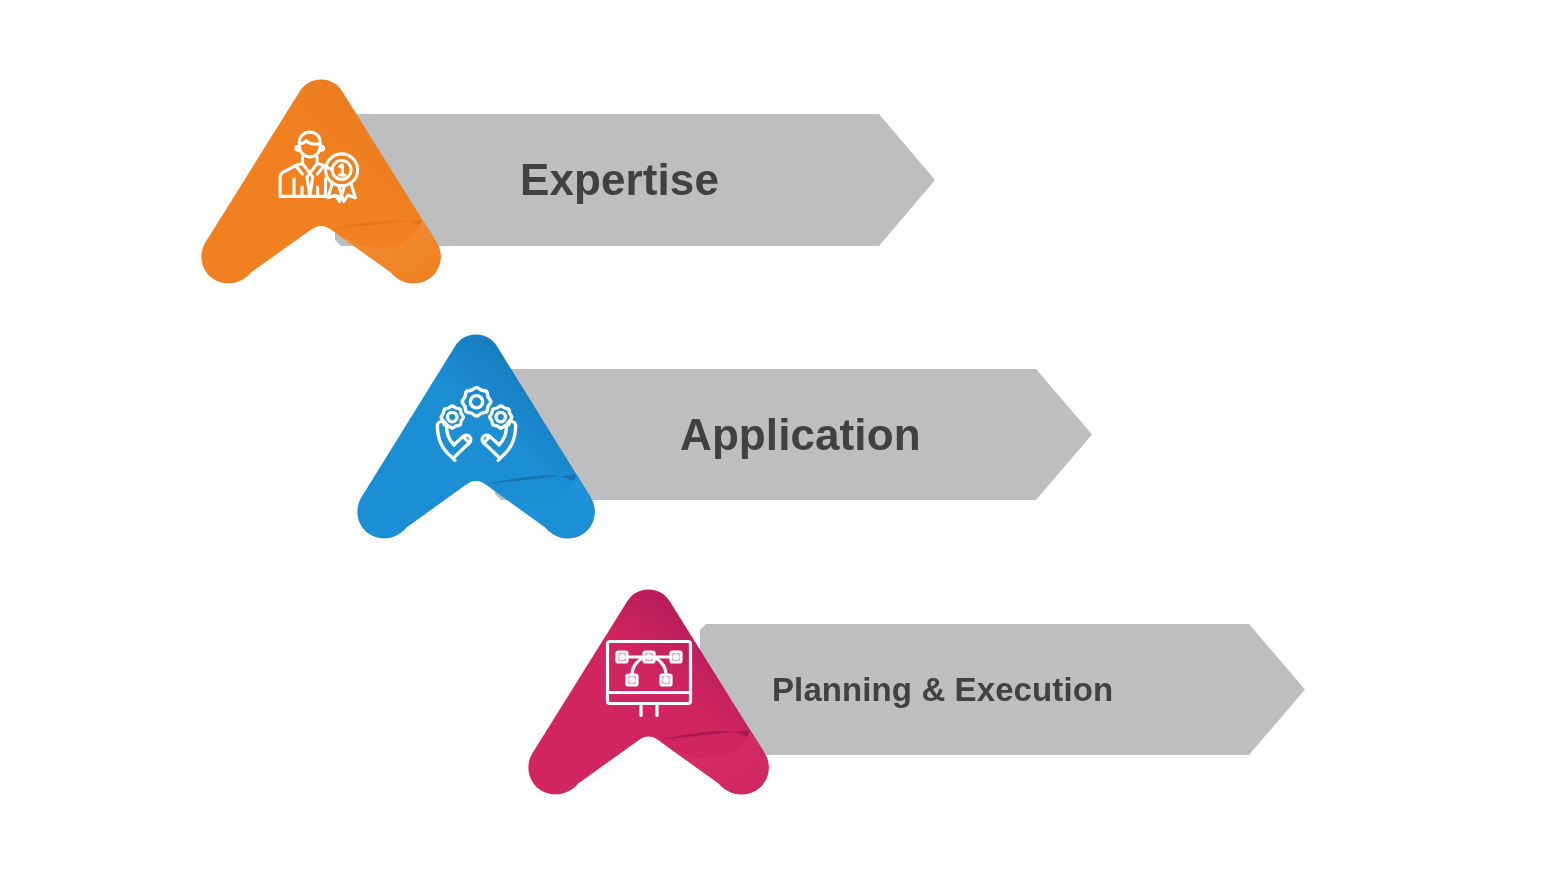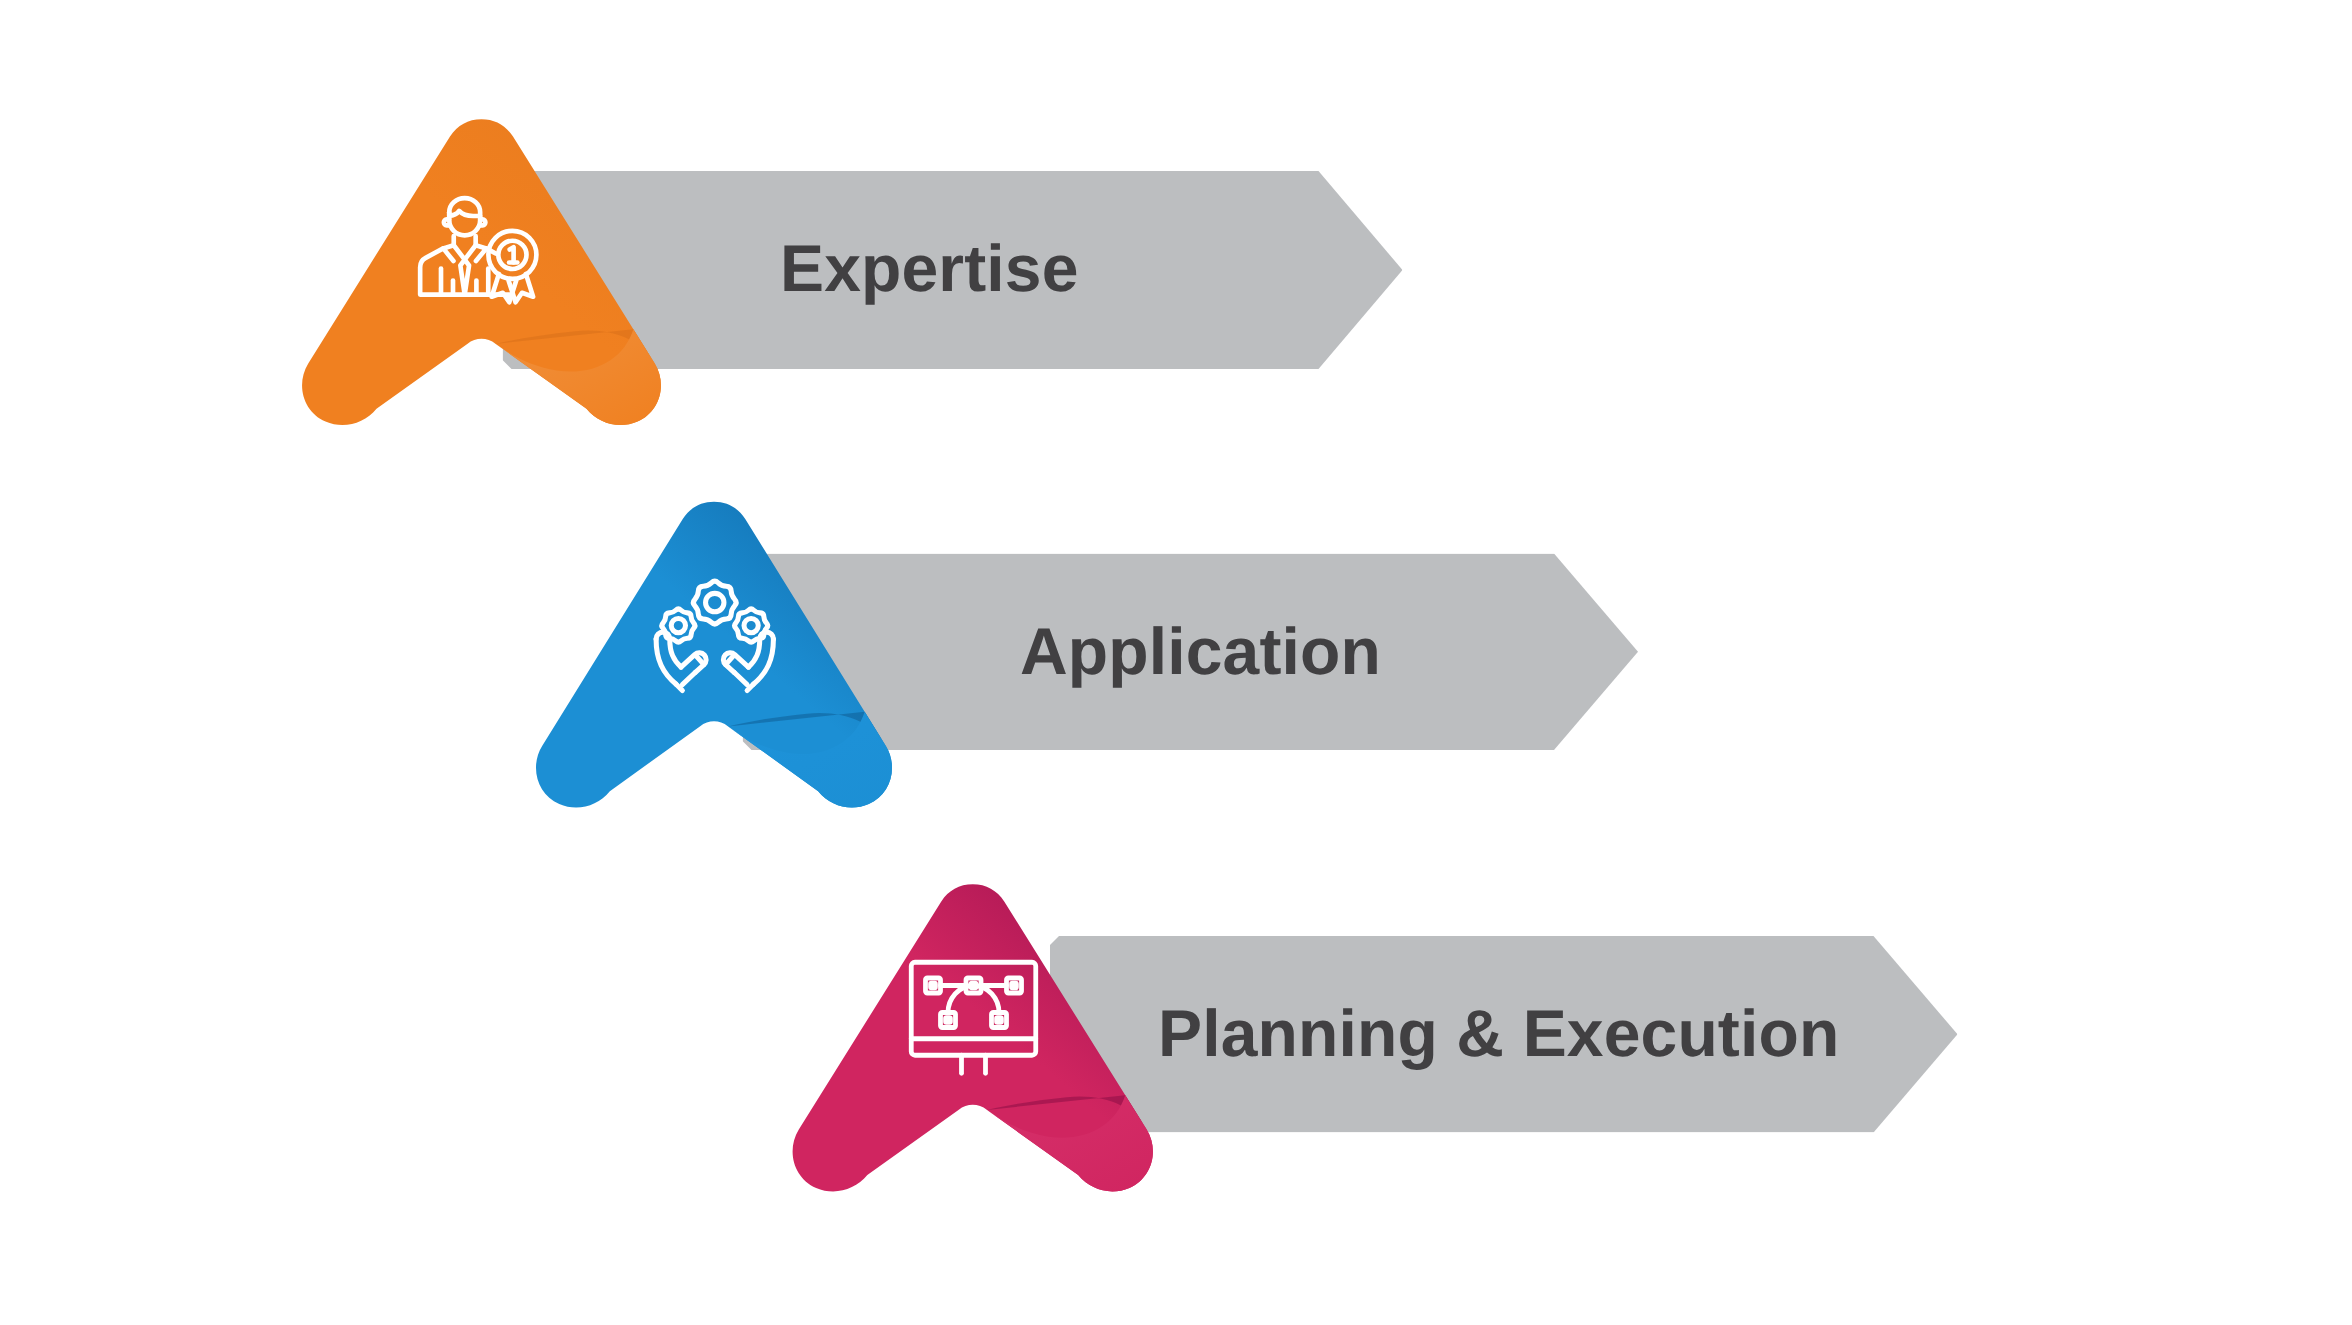--- a/index.html
+++ b/index.html
@@ -167,21 +167,21 @@
     <path d="M63.2 75.1l8.6 8.2"></path>
     <path d="M76 83 71.8 87.2"></path>
     <path d="M57.3 69.8 63 63.4"></path>
   </g>
           </svg>
         </div>
       </div>
     </div>
     <div class="row" style="left: 0px; top: 0px; width: 1568px; height: 883px;">
       <div class="banner" style="left: 700px; top: 624px; width: 605px; height: 131px; background: rgb(188, 190, 192); clip-path: polygon(0px 6px, 6px 0px, 549px 0px, 605px 65.5px, 549px 131px, 6px 131px, 0px 125px);">
-        <span class="banner-label" style="position: absolute; left: 72px; font-size: 44px; color: rgb(65, 64, 66);">Planning &amp; Execution</span>
+        <span class="banner-label" style="position: absolute; left: 72px; font-size: 33px; color: rgb(65, 64, 66);">Planning &amp; Execution</span>
       </div>
       <div class="marker" style="left: 523px; top: 582px; width: 251px; height: 221px;">
   <svg viewBox="0 0 100 88" width="251" height="221" preserveAspectRatio="none">
     <defs>
       <linearGradient id="g-main-planning-execution" x1="0" y1="1" x2="1" y2="0">
         <stop offset="0%" stop-color="#D02560"></stop>
         <stop offset="55%" stop-color="#D02560"></stop>
         <stop offset="100%" stop-color="#9E1250"></stop>
       </linearGradient>
       <linearGradient id="g-fold-planning-execution" x1="0" y1="0" x2="1" y2="1">

